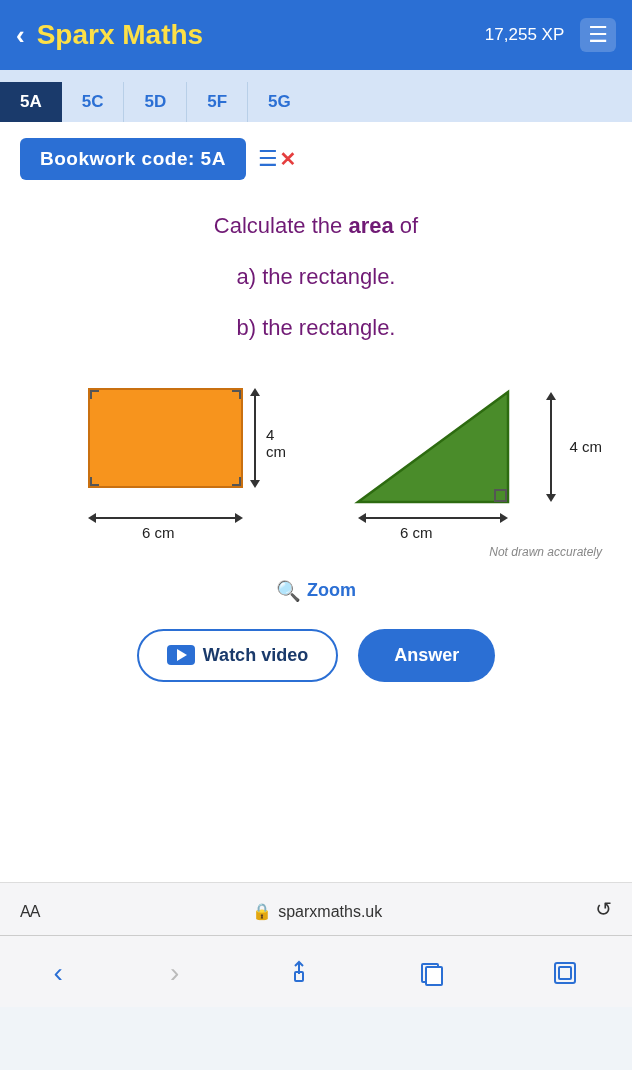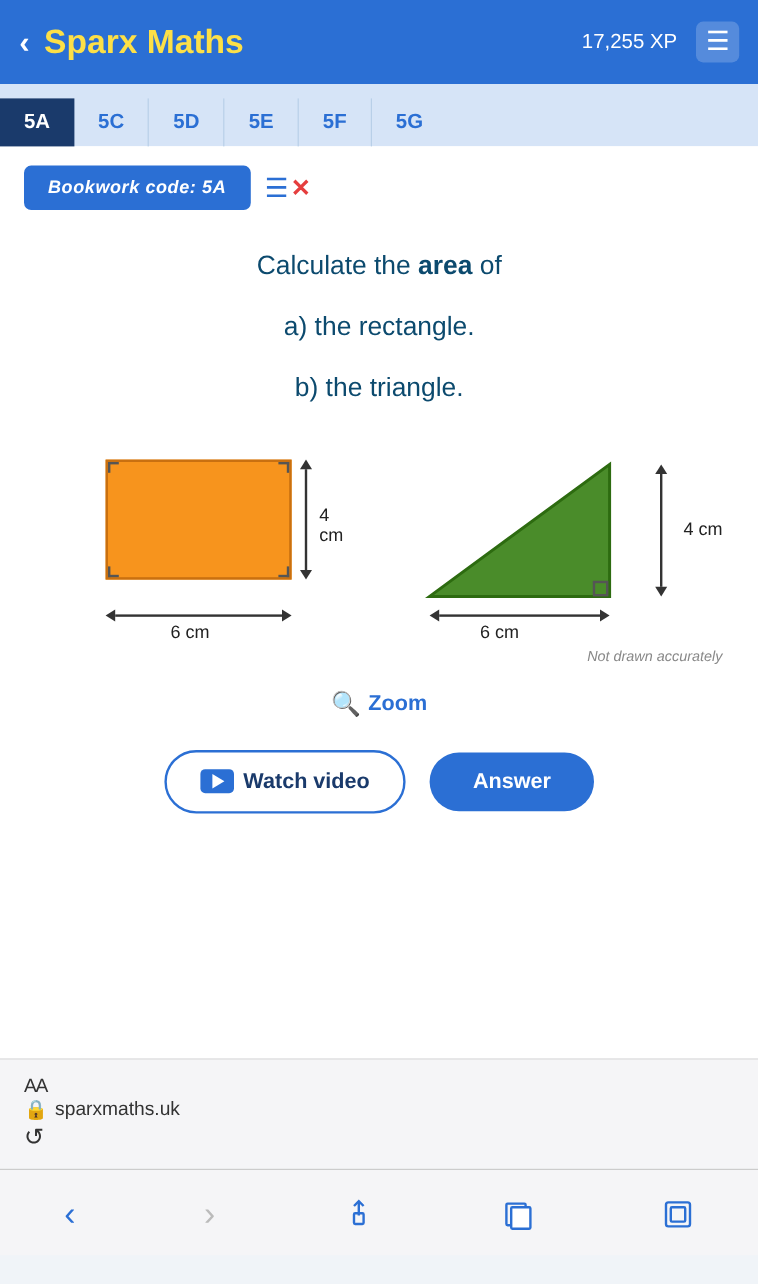--- a/index.html
+++ b/index.html
@@ -84,26 +84,25 @@
     .bookwork-bar {
       background: white;
       padding: 16px 20px 8px 20px;
       display: flex;
       align-items: center;
       gap: 12px;
     }
     .bookwork-code-btn {
       background: #2b6fd4;
       color: white;
-      font-size: 15px;
+      font-size: 19px;
       font-weight: 600;
       padding: 10px 20px;
       border-radius: 6px;
       letter-spacing: 0.5px;
-      font-style: italic;
     }
     .bookwork-icon {
       display: flex;
       align-items: center;
       gap: 2px;
       font-size: 22px;
       color: #2b6fd4;
     }
     .bookwork-icon .cross {
       color: #e53e3e;
@@ -111,21 +110,21 @@
       font-size: 20px;
     }
 
     
     .question-area {
       padding: 20px 40px 10px 40px;
       text-align: center;
     }
     .question-text {
       font-size: 22px;
-      color: #0c4a6e;
+      color: #701a75;
       line-height: 1.6;
     }
     .question-text .bold { font-weight: 700; }
 
     
     .diagrams-area {
       padding: 20px 30px 10px 30px;
       display: flex;
       align-items: flex-end;
       justify-content: center;
@@ -166,21 +165,20 @@
       border: none;
     }
     .zoom-icon {
       font-size: 20px;
     }
 
     
     .action-bar {
       display: flex;
       justify-content: center;
-      align-items: center;
       gap: 20px;
       padding: 10px 20px 20px 20px;
       background: white;
     }
     .watch-btn {
       display: flex;
       align-items: center;
       gap: 8px;
       border: 2.5px solid #2b6fd4;
       border-radius: 50px;
@@ -219,23 +217,22 @@
       font-weight: 700;
       cursor: pointer;
     }
 
     
     .browser-bar {
       background: #f5f5f7;
       border-top: 1px solid #ddd;
       padding: 14px 20px;
       display: flex;
-      align-items: flex-start;
+      align-items: flex-end;
       justify-content: space-between;
-      flex-direction: column;
     }
     .browser-aa {
       font-size: 16px;
       color: #333;
       font-weight: 500;
       letter-spacing: -1px;
     }
     .browser-url {
       display: flex;
       align-items: center;
@@ -278,41 +275,40 @@
   <span class="header-back">‹</span>
   <span class="header-title">Sparx Maths</span>
   <span class="header-xp">17,255 XP</span>
   <span class="header-menu">☰</span>
 </div>
 
 <div class="tab-bar">
   <div class="tab active">5A</div>
   <div class="tab">5C</div>
   <div class="tab">5D</div>
-  <div class="tab">5E</div>
   <div class="tab">5F</div>
   <div class="tab">5G</div>
 </div>
 
 <div class="main">
 
   <div class="bookwork-bar">
     <div class="bookwork-code-btn">Bookwork code: 5A</div>
     <div class="bookwork-icon">
       <span>☰</span>
       <span class="cross">✕</span>
     </div>
   </div>
 
   <div class="question-area">
     <div class="question-text">
       Calculate the <span class="bold">area</span> of
     </div>
     <div class="question-text" style="margin-top: 16px;">a) the rectangle.</div>
-    <div class="question-text" style="margin-top: 16px;">b) the triangle.</div>
+    <div class="question-text" style="margin-top: 16px;">b) the rectangle.</div>
   </div>
 
   <div class="diagrams-area">
 
     <div class="diagram-container">
       <div style="position:relative; width:220px; height:155px;">
 
         <div style="position:absolute; left:14px; top:12px; width:155px; height:100px; background:#f7941d; border:2.5px solid #c97010;">
 
           <div style="position:absolute;top:0;left:0;width:9px;height:9px;border-top:2px solid #555;border-left:2px solid #555;"></div>

